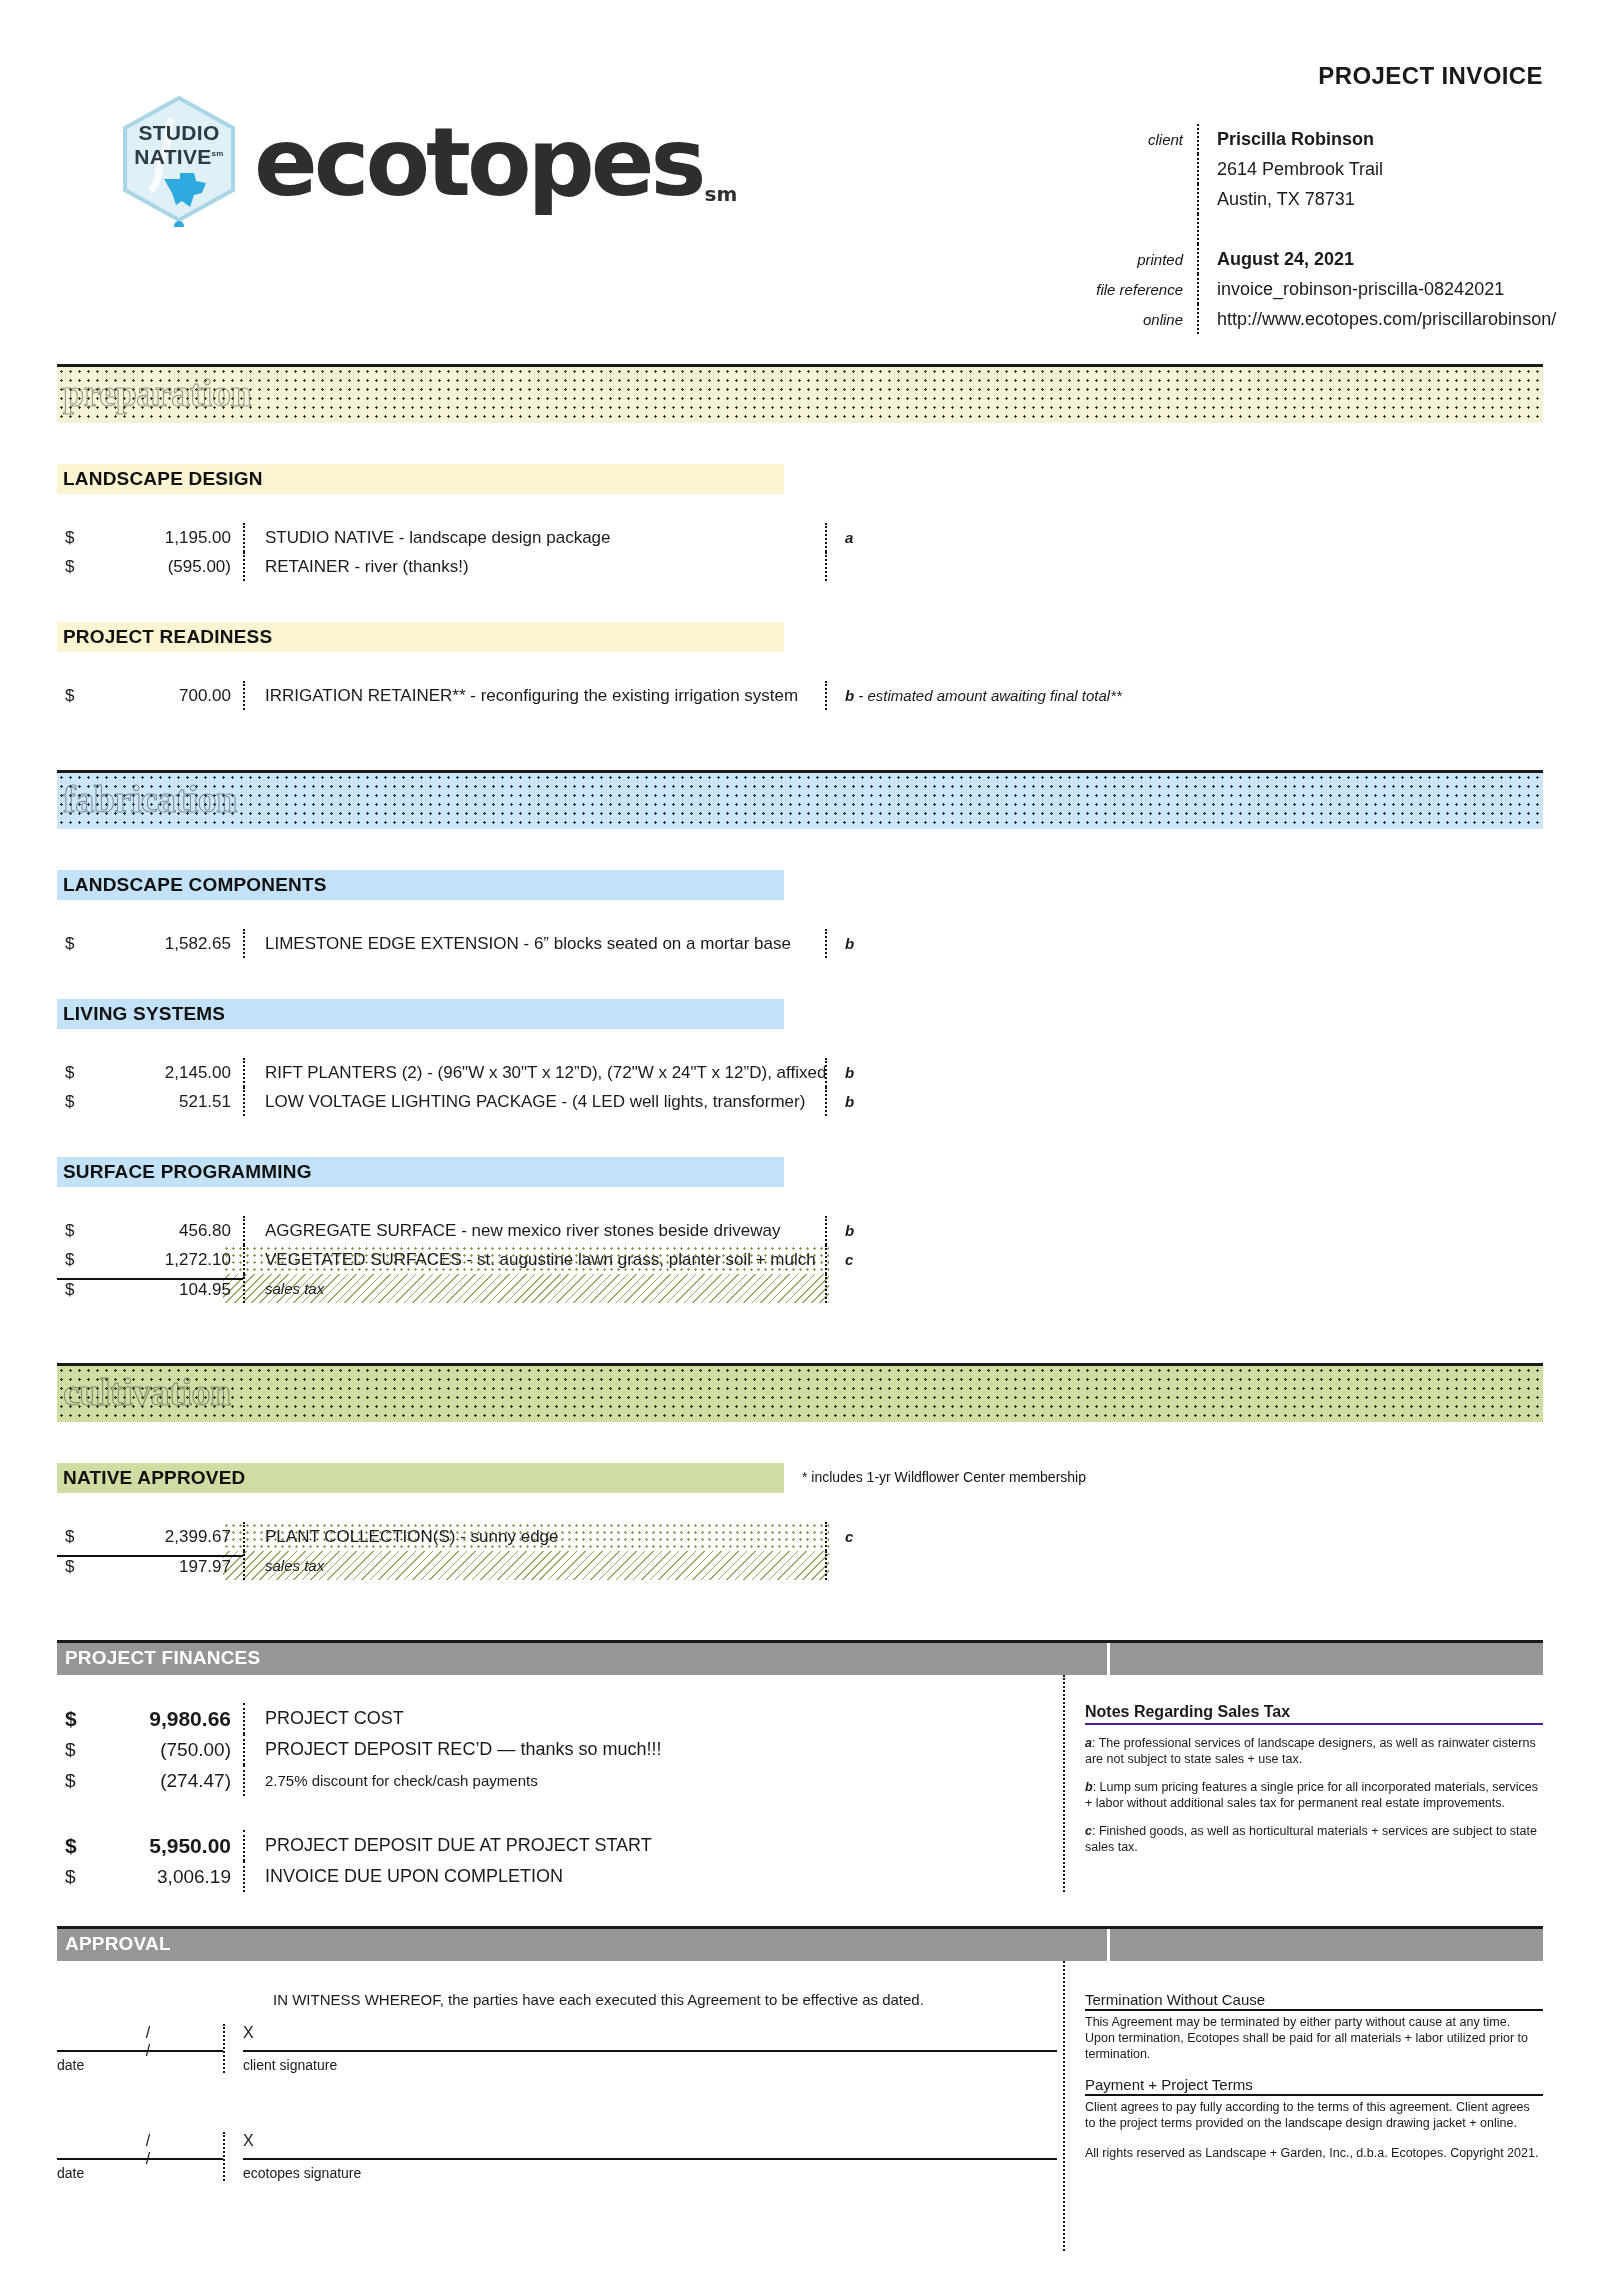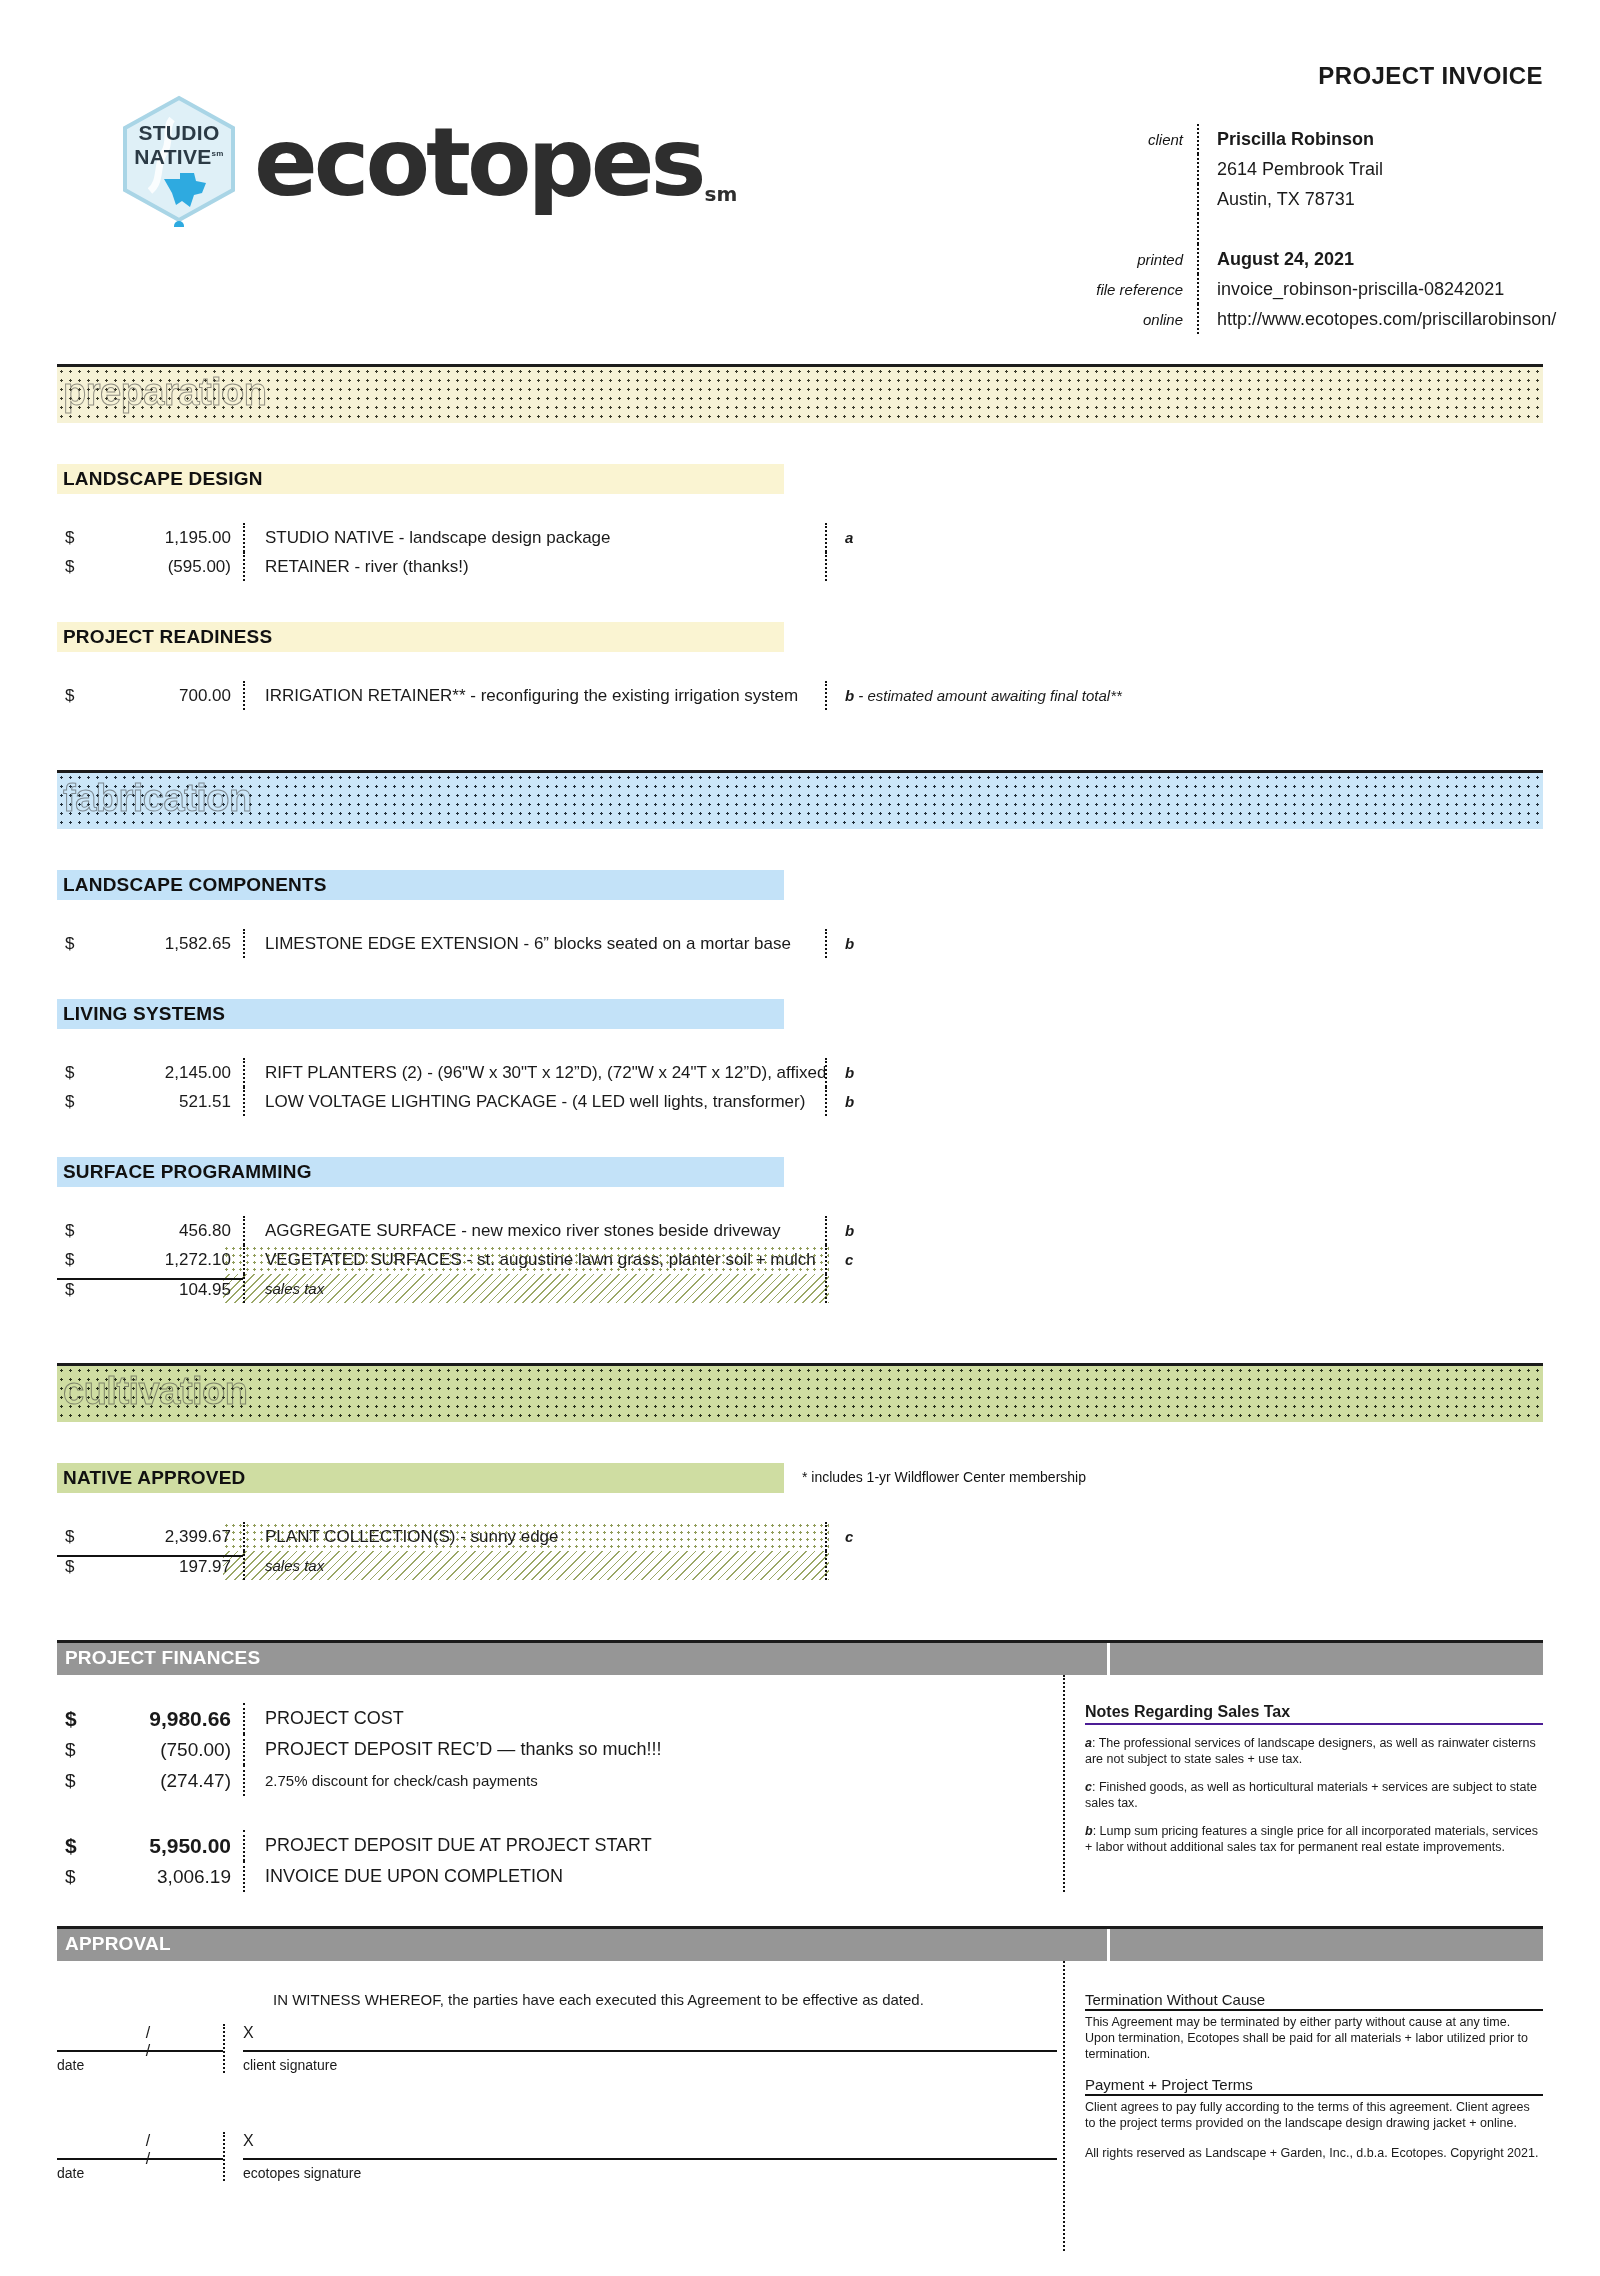--- a/index.html
+++ b/index.html
@@ -130,21 +130,21 @@
   }
   .band .band-label {
     position: absolute;
     left: 6px;
     top: 4px;
     font-size: 38px;
     font-weight: bold;
     letter-spacing: -0.5px;
     color: transparent;
     -webkit-text-stroke: 1px rgba(60,60,60,0.55);
-    font-family: Liberation Sans, sans-serif;
+    font-family: Liberation Serif, serif;
   }
   .band.cream {
     background-color: #f6f2d6;
     background-image: radial-gradient(#3a3a2a 1.3px, transparent 1.4px);
     background-size: 9px 9px;
   }
   .band.blue {
     background-color: #cbe6f8;
     background-image: radial-gradient(#1f2d38 1.3px, transparent 1.4px);
     background-size: 9px 9px;
@@ -654,22 +654,22 @@
         <div class="fin-row">
           <div class="fin-cur">$</div>
           <div class="fin-amt">3,006.19</div>
           <div class="fin-desc">INVOICE DUE UPON COMPLETION</div>
         </div>
       </div>
     <div class="fin-right">
       <span class="notes-title">Notes Regarding Sales Tax</span>
       <div id="notes-host">
           <div class="note-p"><span class="tag">a</span><span>: The professional services of landscape designers, as well as rainwater cisterns are not subject to state sales + use tax.</span></div>
+          <div class="note-p"><span class="tag">b</span><span>: Lump sum pricing features a single price for all incorporated materials, services + labor without additional sales tax for permanent real estate improvements.</span></div>
           <div class="note-p"><span class="tag">c</span><span>: Finished goods, as well as horticultural materials + services are subject to state sales tax.</span></div>
-          <div class="note-p"><span class="tag">b</span><span>: Lump sum pricing features a single price for all incorporated materials, services + labor without additional sales tax for permanent real estate improvements.</span></div>
         </div>
     </div>
   </div>
 
   <div class="band-gap"></div>
   <div class="graybar">
     <div class="txt">APPROVAL</div>
     <div class="divider"></div>
   </div>
   <div class="appr-wrap">

